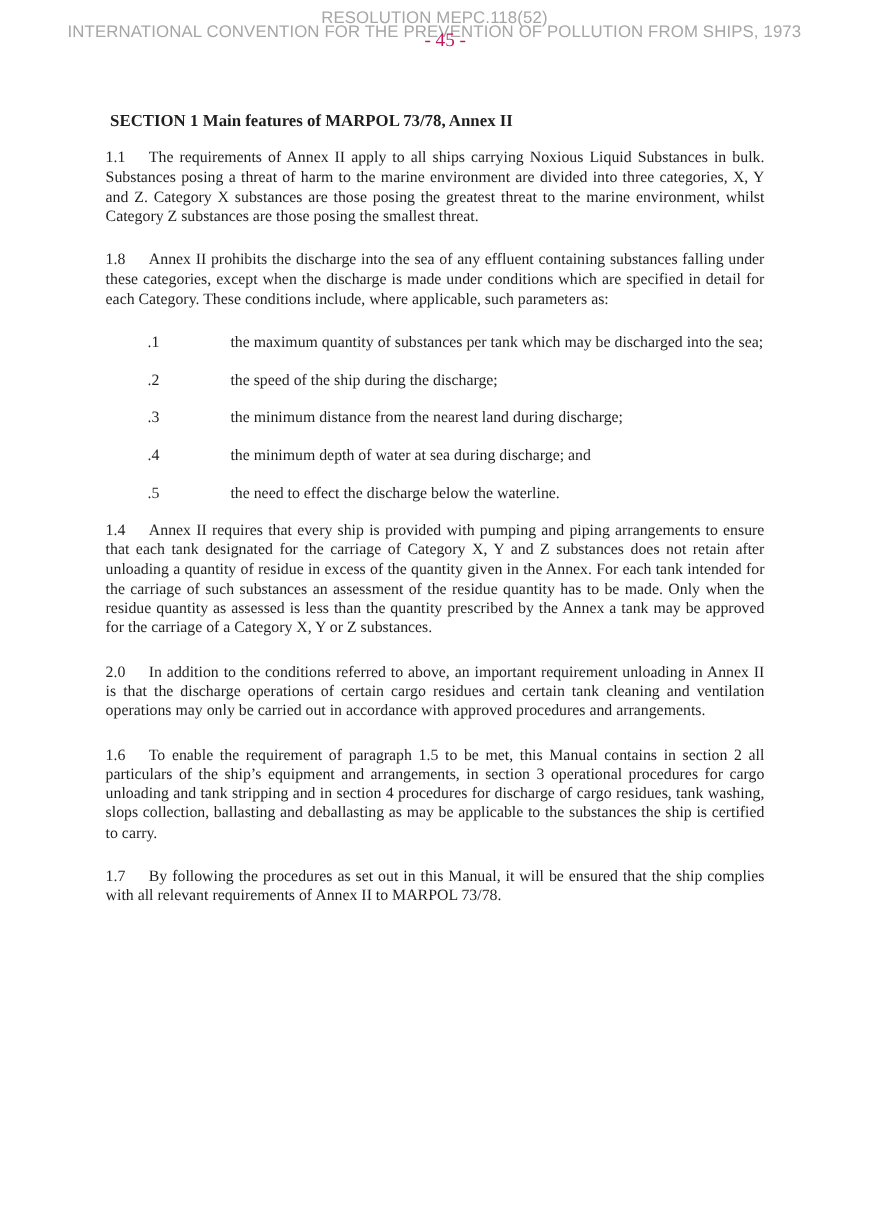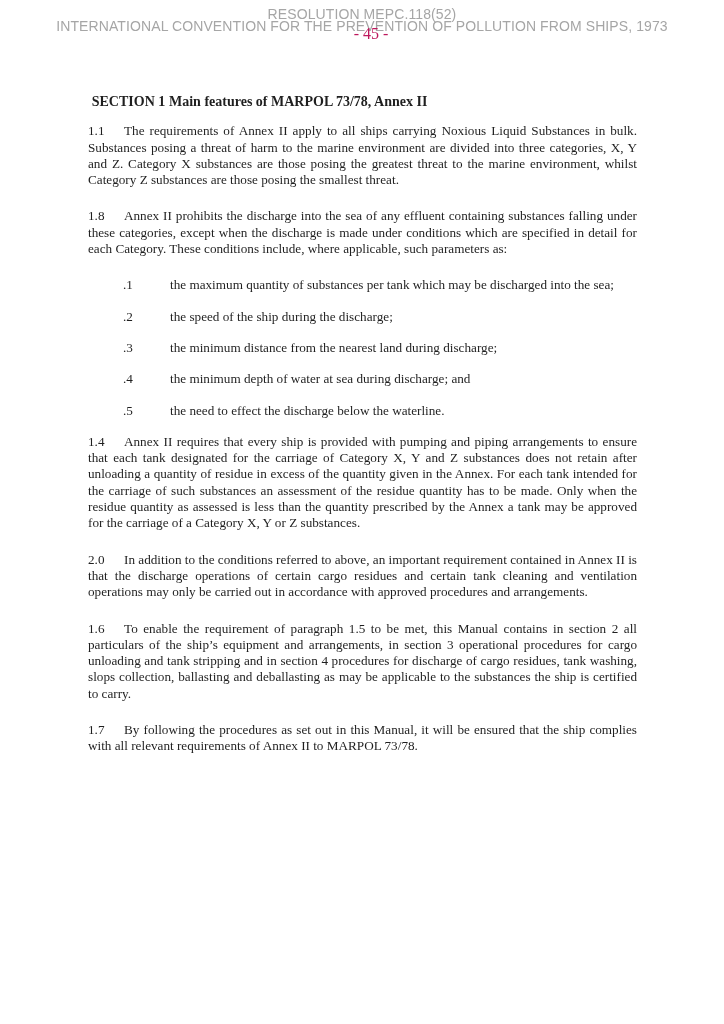--- a/index.html
+++ b/index.html
@@ -38,21 +38,21 @@
   .heading{
     font-size:14px;font-weight:bold;
     margin:0 0 13px 0;text-align:left;white-space:nowrap;
   }
   .hlabel{display:inline-block;width:81px;text-align:center;}
   .para{margin:0 0 20px 0;}
   .pnum{display:inline-block;width:36px;}
   .list{margin:0 0 5px 35px;}
   .li{display:flex;margin:0 0 15px 0;}
   .linum{width:47px;flex:none;}
-  .litext{flex:1;text-align:justify;}
+  .litext{flex:1;text-align:justify;margin-left:22px;}
 </style>
 </head>
 <body>
 
 <div class="page">
 
   <div class="header">
     <div>RESOLUTION MEPC.118(52)</div>
     <div>INTERNATIONAL CONVENTION FOR THE PREVENTION OF POLLUTION FROM SHIPS, 1973</div>
   </div>
@@ -86,20 +86,20 @@
       </div>
       <div class="li">
         <span class="linum">.5</span>
         <span class="litext">the need to effect the discharge below the waterline.</span>
       </div>
     </div>
 
 
     <p class="para"><span class="pnum">1.4</span><span>Annex II requires that every ship is provided with pumping and piping arrangements to ensure that each tank designated for the carriage of Category X, Y and Z substances does not retain after unloading a quantity of residue in excess of the quantity given in the Annex. For each tank intended for the carriage of such substances an assessment of the residue quantity has to be made. Only when the residue quantity as assessed is less than the quantity prescribed by the Annex a tank may be approved for the carriage of a Category X, Y or Z substances.</span></p>
 
-    <p class="para"><span class="pnum">2.0</span><span>In addition to the conditions referred to above, an important requirement contained in Annex II is that the discharge operations of certain cargo residues and certain tank cleaning and ventilation operations may only be carried out in accordance with approved procedures and arrangements.</span></p>
+    <p class="para"><span class="pnum">2.0</span><span>In addition to the conditions referred to above, an important requirement unloading in Annex II is that the discharge operations of certain cargo residues and certain tank cleaning and ventilation operations may only be carried out in accordance with approved procedures and arrangements.</span></p>
 
     <p class="para"><span class="pnum">1.6</span><span>To enable the requirement of paragraph 1.5 to be met, this Manual contains in section 2 all particulars of the ship’s equipment and arrangements, in section 3 operational procedures for cargo unloading and tank stripping and in section 4 procedures for discharge of cargo residues, tank washing, slops collection, ballasting and deballasting as may be applicable to the substances the ship is certified to carry.</span></p>
 
     <p class="para"><span class="pnum">1.7</span><span>By following the procedures as set out in this Manual, it will be ensured that the ship complies with all relevant requirements of Annex II to MARPOL 73/78.</span></p>
 
   </div>
 </div>
 
 </body></html>

